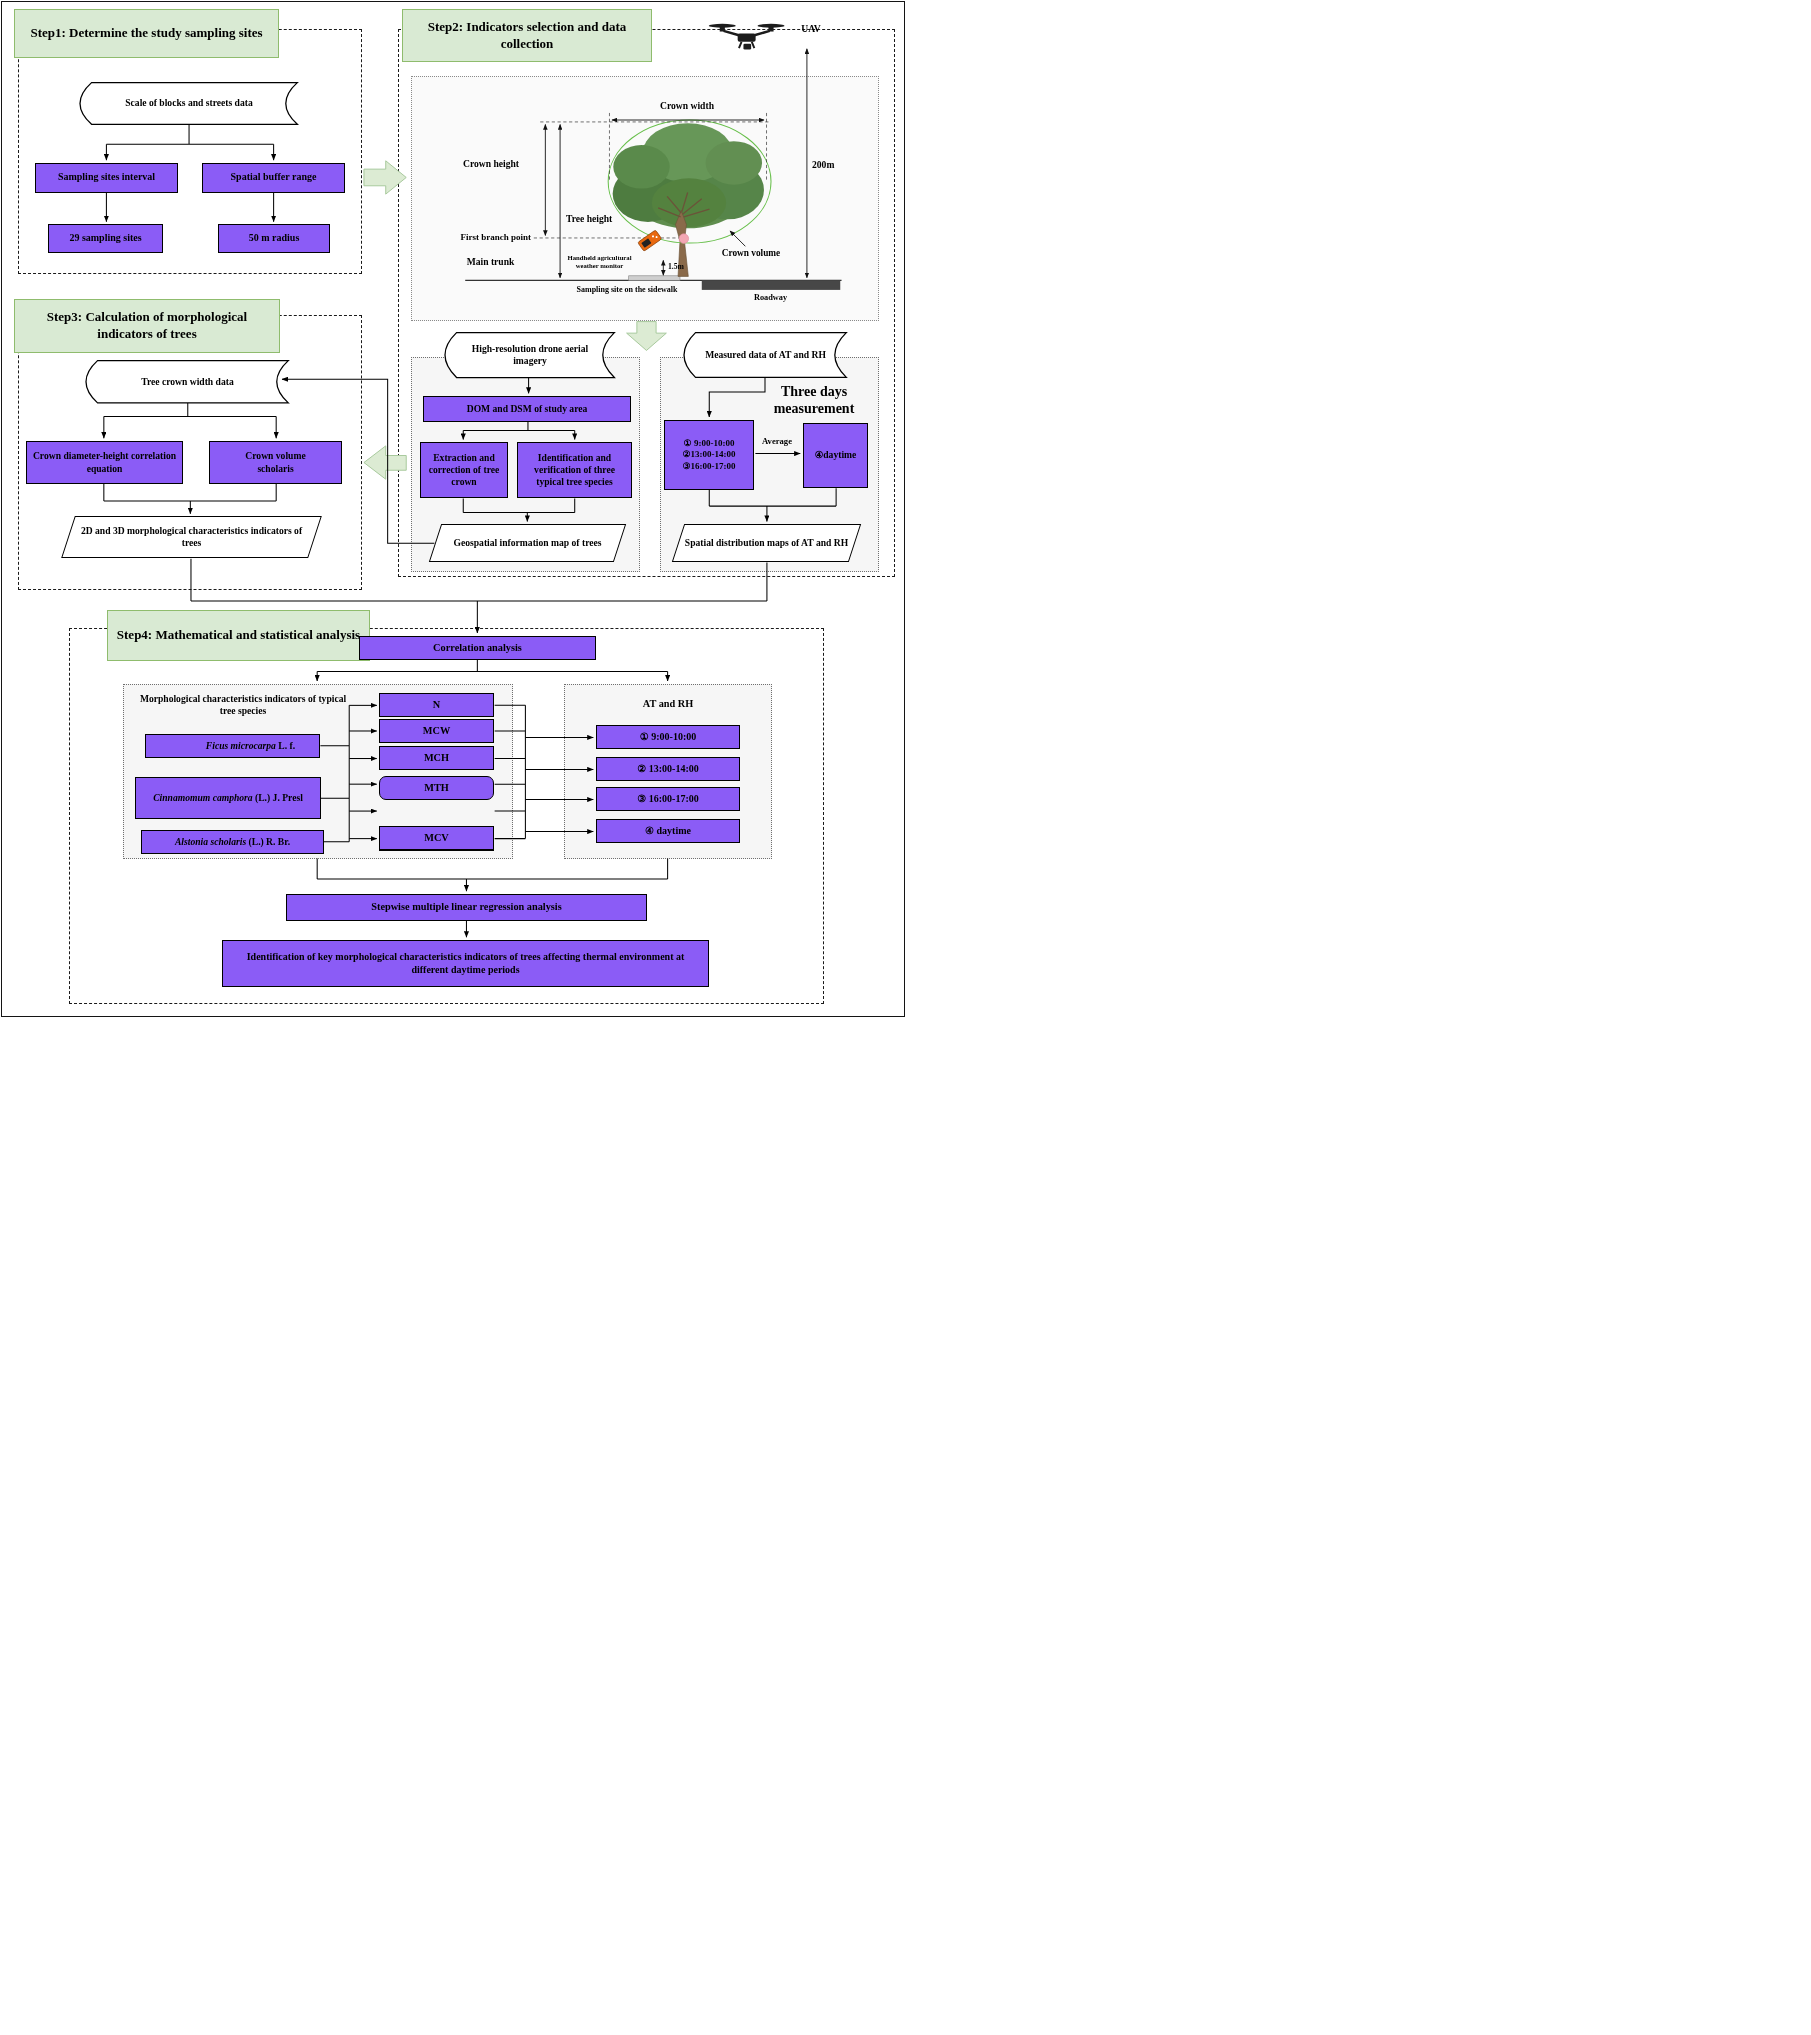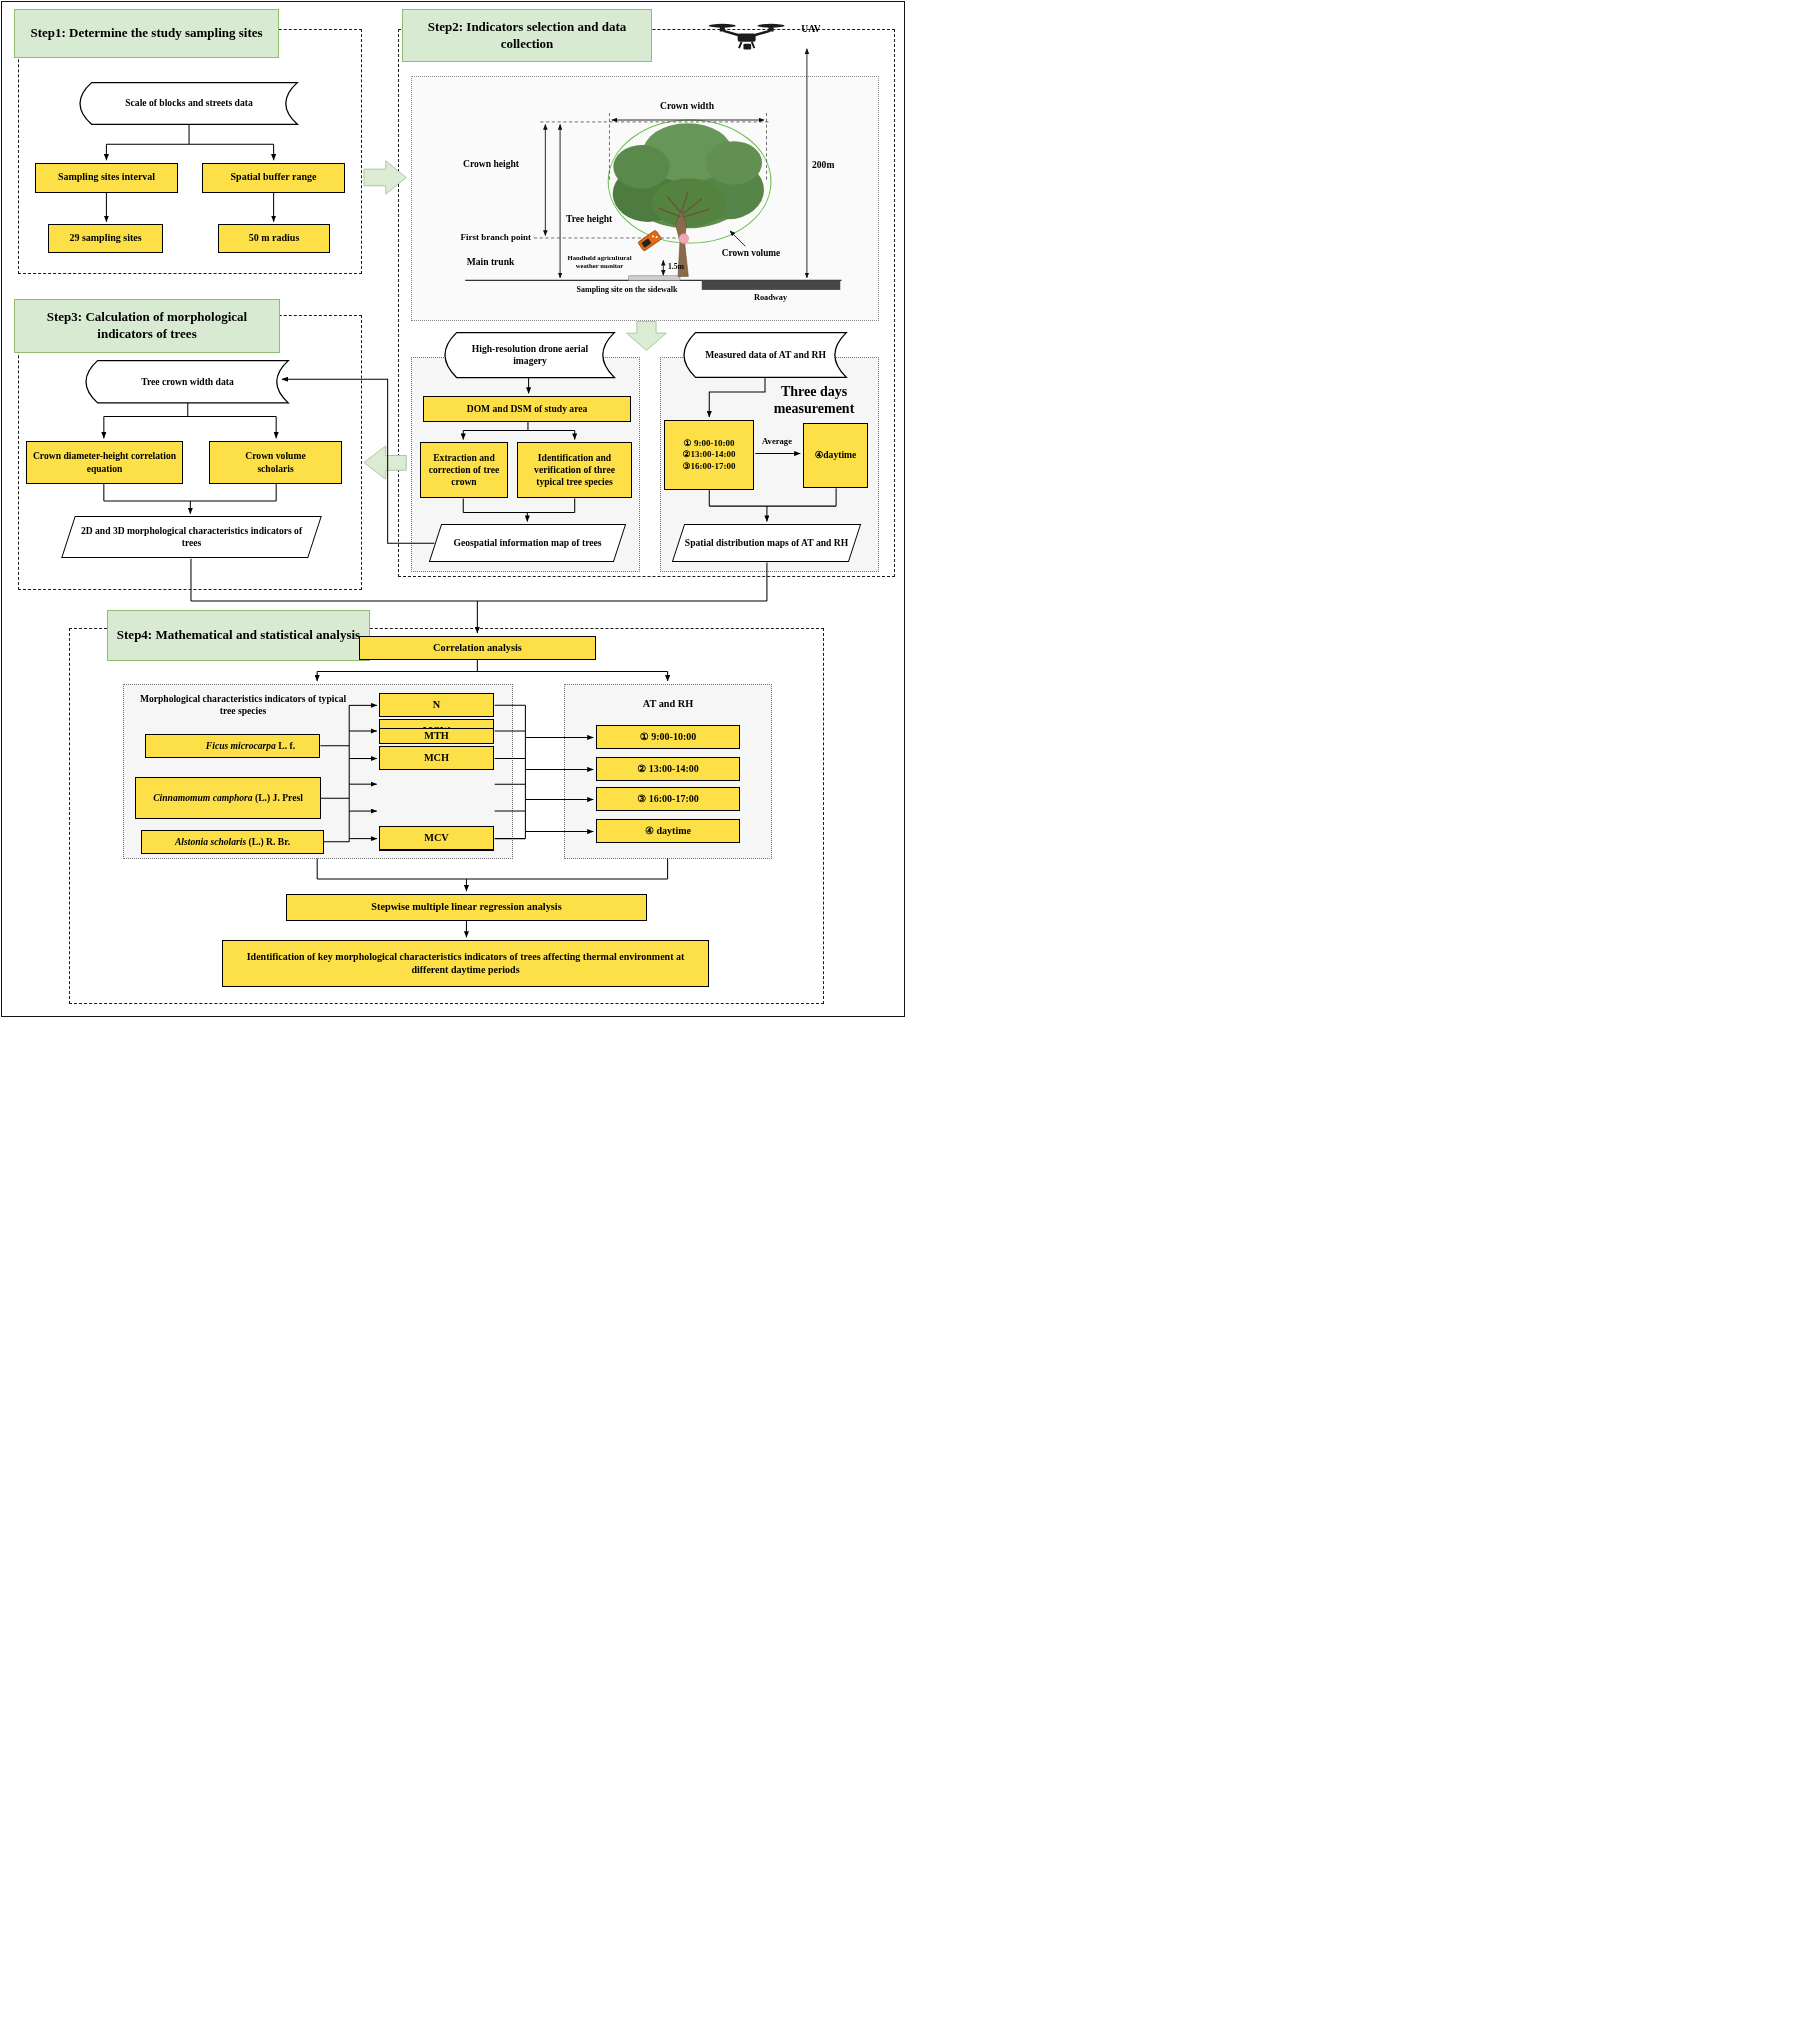--- a/index.html
+++ b/index.html
@@ -5,21 +5,21 @@
   * { box-sizing: border-box; }
   body { margin: 0; background: #ffffff; }
   .page { position: relative; width: 906px; height: 1018px; background: #fff;
           font-family: "Liberation Serif", "DejaVu Serif", serif; font-weight: bold; color: #000; overflow: hidden; }
   .frame { position: absolute; inset: 1.3px; border: 1.9px solid #141414; z-index: 0; }
   .sec { position: absolute; border: 1.3px dashed #1a1a1a; z-index: 1; }
   .dotted { position: absolute; border: 1.3px dotted #6f6f6f; background: #f6f6f6; z-index: 2; }
   .step-header { position: absolute; background: #d9ead3; border: 1.3px solid #8fbc6d;
           display: flex; align-items: center; justify-content: center; text-align: center;
           font-size: 13px; line-height: 1.3; z-index: 5; padding: 2.6px 7.7px; }
-  .node { position: absolute; background: #fde047; border: 1.3px solid #000;
+  .node { position: absolute; background: #8b5cf6; border: 1.3px solid #000;
           display: flex; align-items: center; justify-content: center; text-align: center;
           font-size: 9.6px; line-height: 1.26; padding: 1.3px 5.1px; z-index: 5; }
   .label { position: absolute; text-align: center; z-index: 5; line-height: 1.2; }
   .stored { position: absolute; z-index: 5; }
   .stored svg { position: absolute; inset: 0; overflow: visible; }
   .stored .tx { position: absolute; inset: 0; display: flex; align-items: center; justify-content: center;
           text-align: center; padding: 0 18px; font-size: 9.6px; line-height: 1.26; }
   .para { position: absolute; z-index: 5; }
   .para .bg { position: absolute; top: 0; bottom: 0; left: 9px; right: 9px; background: #fff;
           border: 1.3px solid #000; transform: skewX(-18deg); }
@@ -304,21 +304,21 @@
 
   <div class="node fs16" style="left:379px;top:693px;width:115px;height:24px;">
       <span>N</span>
     </div>
   <div class="node fs16" style="left:379px;top:719px;width:115px;height:24px;">
       <span>MCW</span>
     </div>
   <div class="node fs16" style="left:379px;top:746px;width:115px;height:24px;">
       <span>MCH</span>
     </div>
-  <div class="node fs16" style="left:379px;top:728px;width:115px;height:16px;">
+  <div class="node fs16" style="left:379px;top:776px;width:115px;height:24px;border-radius:7px;">
       <span>MTH</span>
     </div>
   <div class="node fs16" style="left:379px;top:799px;width:115px;height:24px;margin-top:28px;">
       <span>CV</span>
     </div>
   <div class="node fs16" style="left:379px;top:826px;width:115px;height:24px;">
       <span>MCV</span>
     </div>
 
   <div class="label fs16" style="left:612px;top:698px;width:112px;">AT and RH</div>

